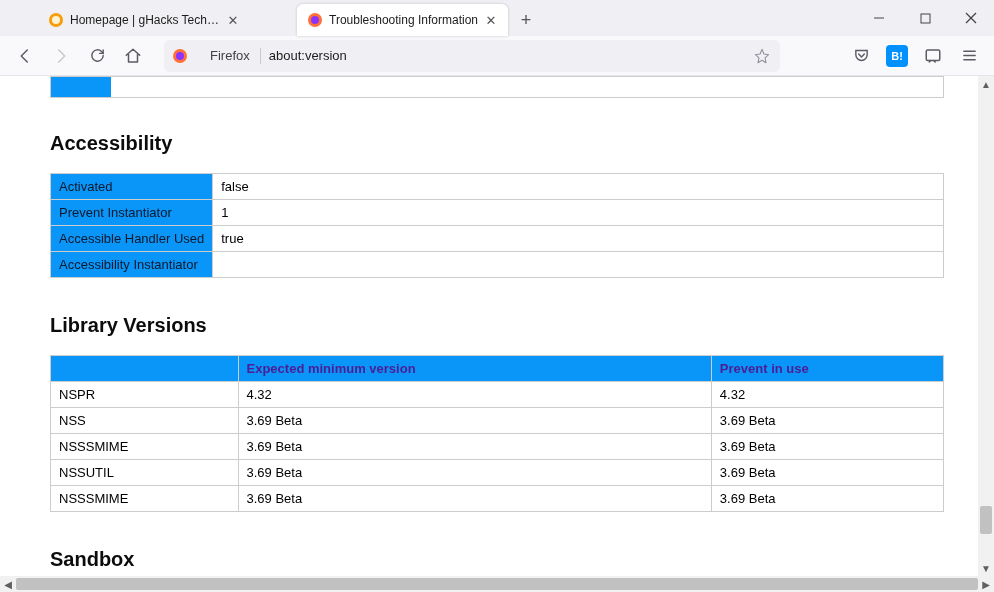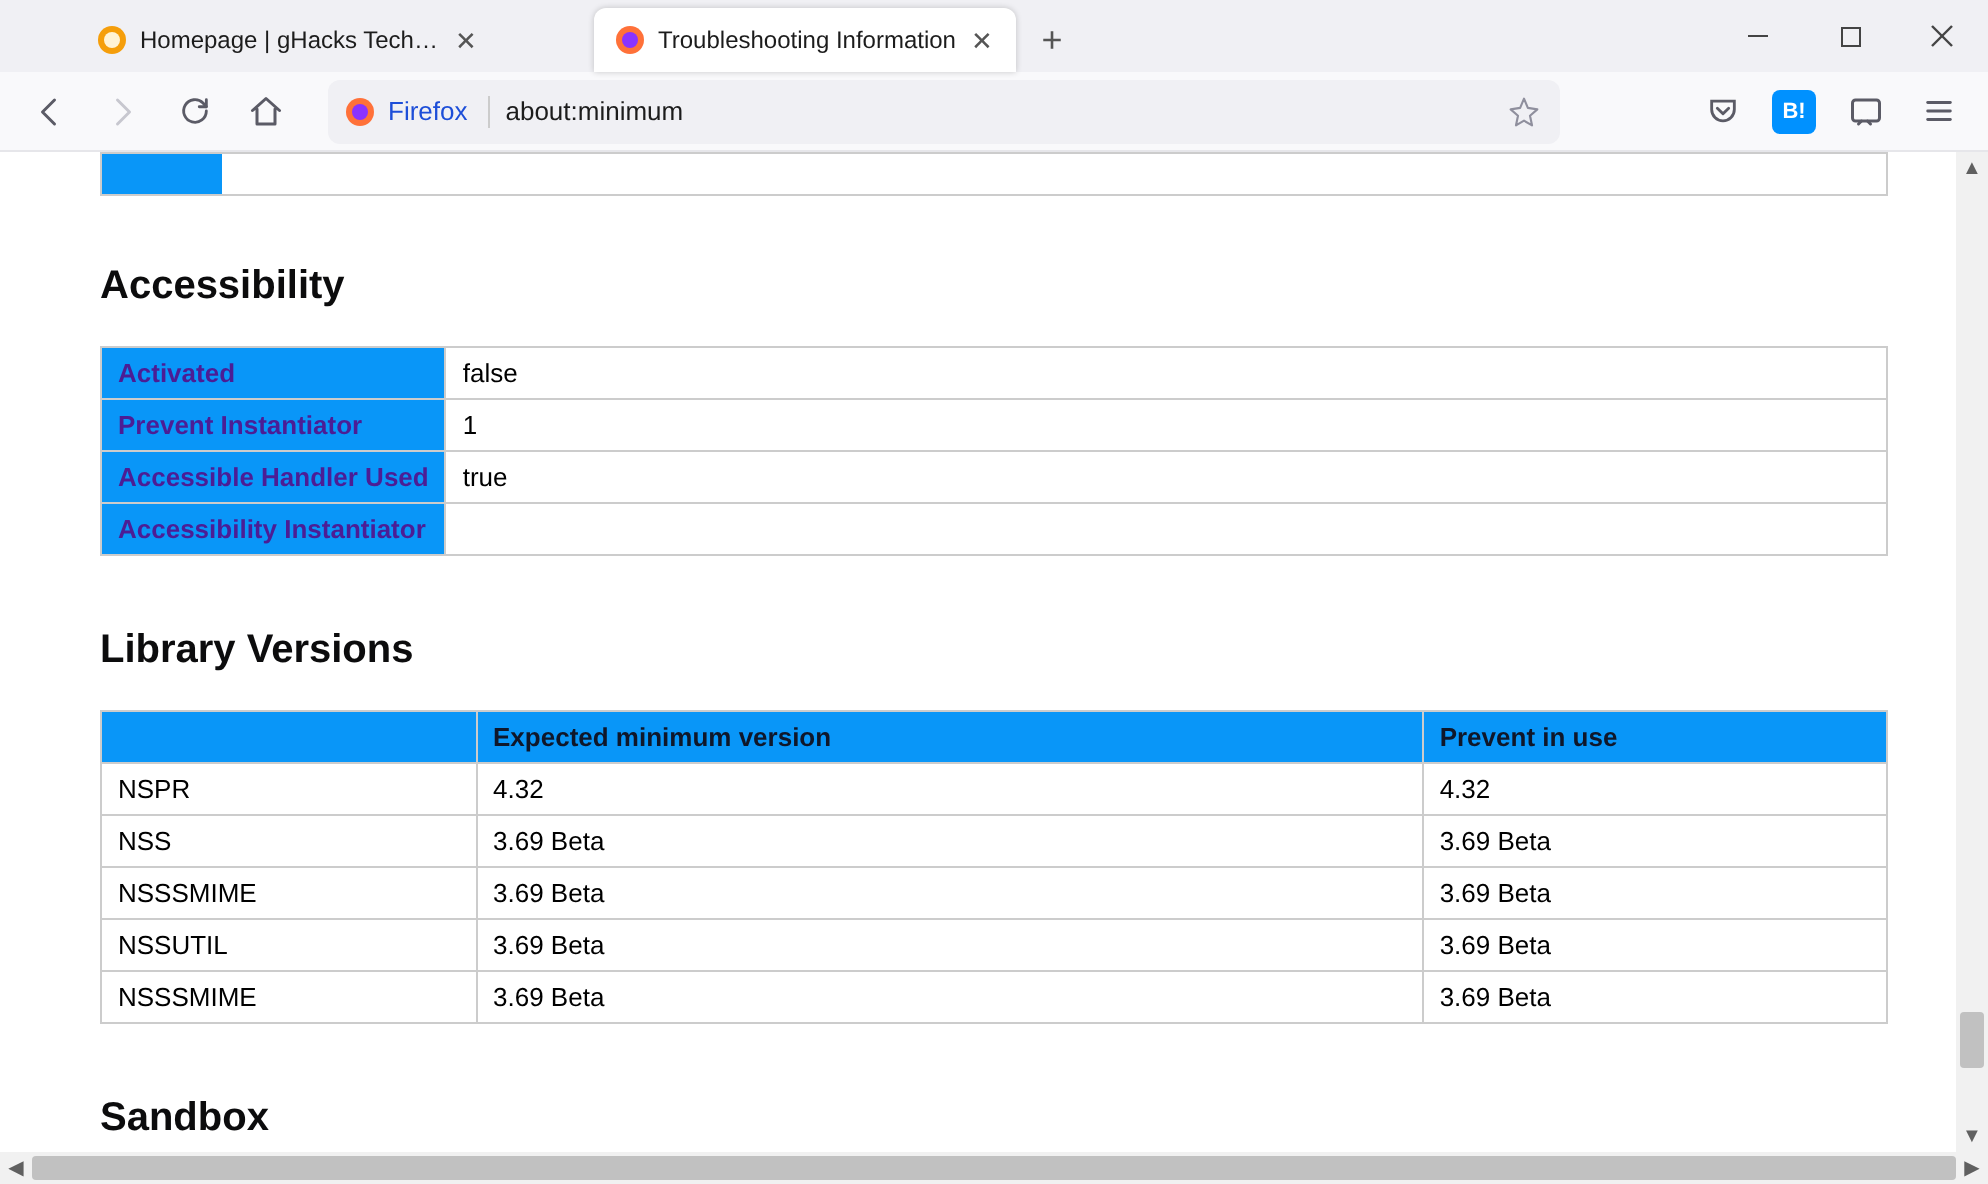--- a/index.html
+++ b/index.html
@@ -63,21 +63,21 @@
     width:30px; height:30px; display:flex; align-items:center; justify-content:center;
     color:#5b5b66; border-radius:4px;
   }
   .tbtn.disabled { color:#c7c7cf; }
   .urlbar {
     flex:1; height:32px; background:#f0f0f4; border-radius:6px;
     display:flex; align-items:center; padding:0 8px; margin:0 60px 0 10px; gap:8px;
     position:relative;
   }
   .urlbar .identity {
-    display:flex; align-items:center; gap:6px; font-size:13px; color:#1d4ed8;
+    display:flex; align-items:center; gap:22px; font-size:13px; color:#404040;
     border-right:1px solid #ccc; padding-right:10px;
   }
   .urlbar .addr { color:#1c1c1c; font-size:13px; }
   .urlbar .star { position:absolute; right:10px; color:#8f8f9d; }
   .hatena { background:#0091ff; color:#fff; font-weight:bold; font-size:11px; width:22px; height:22px; border-radius:4px; display:flex; align-items:center; justify-content:center; }
   
   .viewport {
     position:absolute; top:76px; left:0; right:0; bottom:16px;
     overflow:hidden;
     background:#fff;
@@ -105,24 +105,24 @@
   h2.section {
     font-size:20px; font-weight:700; color:#0c0c0d; margin-bottom:18px;
   }
   table.data {
     width:100%; border-collapse:collapse; margin-bottom:36px; font-size:13px;
   }
   table.data th, table.data td {
     border:1px solid #ccc; padding:5px 8px; text-align:left;
   }
   table.data th {
-    background:#0996f8; color:#0f172a; font-weight:700;
+    background:#0996f8; color:#4c1d95; font-weight:700;
   }
   table.data .rowh {
-    background:#0996f8; color:#4c1d95; font-weight:700; white-space:nowrap; width:1%;
+    background:#0996f8; color:#0f172a; font-weight:400; white-space:nowrap; width:1%;
   }
   svg { display:block; }
 </style>
 </head>
 <body>
 
 <div class="tabstrip">
   <div class="tab">
     <span class="favicon">
       <svg viewBox="0 0 16 16">
@@ -189,21 +189,21 @@
   <div class="urlbar">
     <span class="identity">
       <span>
         <svg width="16" height="16" viewBox="0 0 16 16">
             <circle cx="8" cy="8" r="7" fill="#ff7139"></circle>
             <circle cx="8" cy="8" r="4" fill="#8a33ff"></circle>
           </svg>
       </span>
       <span>Firefox</span>
     </span>
-    <span class="addr">about:minimum</span>
+    <span class="addr">about:version</span>
     <span class="star">
       <svg width="16" height="16" viewBox="0 0 24 24">
           <path d="M12 2l2.9 6.9L22 10l-5.5 4.8L18 22l-6-3.5L6 22l1.5-7.2L2 10l7.1-1.1z" fill="none" stroke="#8f8f9d" stroke-width="1.6" stroke-linejoin="round"></path>
         </svg>
     </span>
   </div>
   <div class="tbtn">
     <svg width="17" height="17" viewBox="0 0 24 24">
         <path d="M4 5h16v6a8 8 0 0 1-16 0V5z" fill="none" stroke="#5b5b66" stroke-width="2"></path>
         <path d="M8 10l4 4 4-4" fill="none" stroke="#5b5b66" stroke-width="2" stroke-linecap="round" stroke-linejoin="round"></path>

